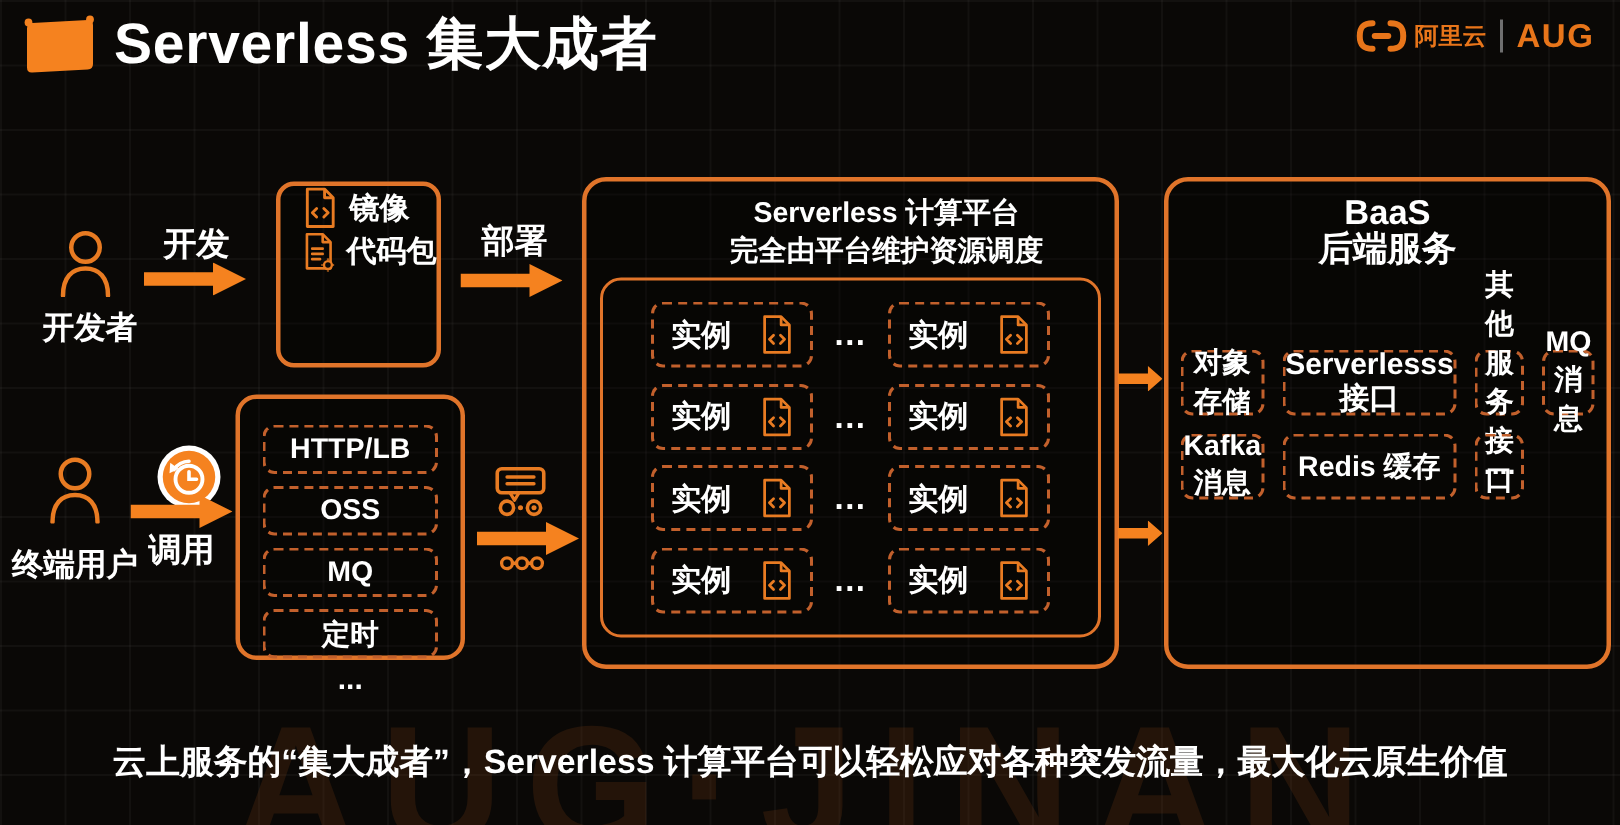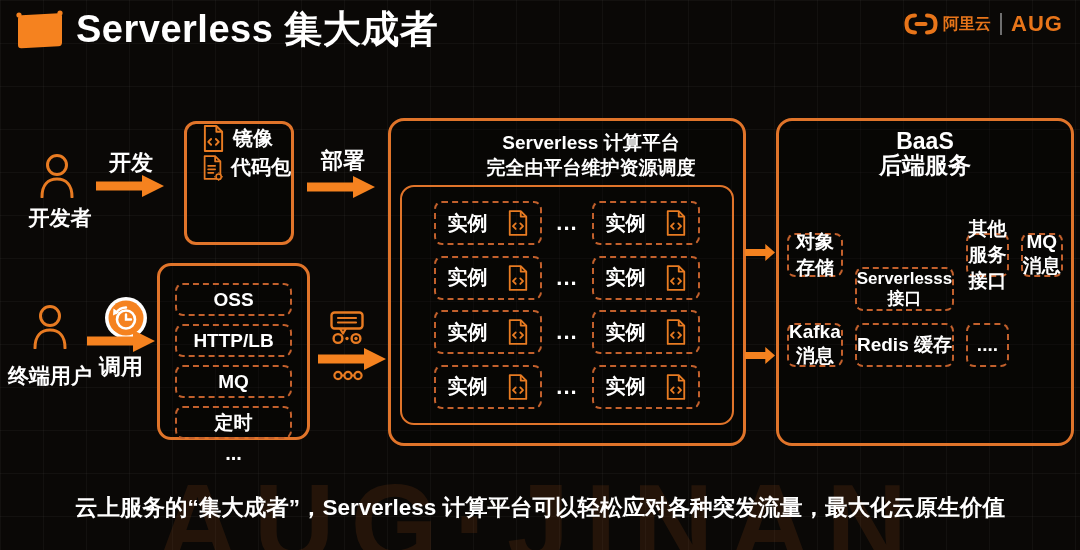--- a/index.html
+++ b/index.html
@@ -62,21 +62,21 @@
   .trigger-item{height:29px;min-height:29px;font-size:19px;}
   .trigger-more{color:#fff;text-align:center;font-size:20px;font-weight:800;line-height:12px;}
 
   
   .baas{left:776px;top:118px;width:292px;height:322px;border-radius:16px;}
   .baas-hd{position:absolute;left:0;right:0;top:8px;text-align:center;color:#fff;
     font-size:23px;font-weight:800;line-height:24px;}
   .baas-grid{position:absolute;left:8px;right:8px;top:112px;
     display:grid;grid-template-columns:1fr 1fr 1fr 1fr;column-gap:17px;row-gap:10px;gap:12px;}
   .baas-item{height:40px;font-size:19px;text-align:center;}
-  .two-line{white-space:pre-line;font-size:17px;line-height:1.15;margin-top:34px;}
+  .two-line{white-space:pre-line;font-size:20px;line-height:1.15;}
 
   
   .caption{left:0;right:0;top:492px;text-align:center;color:#fff;font-size:22.5px;font-weight:600;z-index:3;white-space:nowrap;}
   .watermark{left:0;right:0;bottom:-38px;text-align:center;color:#8a4516;opacity:0.20;
     font-size:112px;font-weight:800;letter-spacing:16px;white-space:nowrap;z-index:1;}
 </style>
 </head>
 <body>
 
 <svg width="0" height="0" style="position:absolute">
@@ -258,22 +258,22 @@
 
   <svg class="abs" style="left:104px;top:296px;" width="44" height="44">
       <use href="#i-clock"></use>
     </svg>
   <svg class="abs" style="left:87px;top:330px;" width="68" height="22">
       <use href="#i-arrow"></use>
     </svg>
   <div class="abs lbl" style="left:88px;top:352px;width:66px;font-size:22px;">调用</div>
 
   <div class="abs obox triggers">
+    <div class="dashed-item trigger-item">HTTP/LB</div>
     <div class="dashed-item trigger-item">OSS</div>
-    <div class="dashed-item trigger-item">HTTP/LB</div>
     <div class="dashed-item trigger-item">MQ</div>
     <div class="dashed-item trigger-item">定时</div>
     <div class="trigger-more">...</div>
   </div>
 
   <svg class="abs" style="left:329px;top:310px;" width="36" height="35">
       <use href="#i-msgcart"></use>
     </svg>
   <svg class="abs" style="left:318px;top:348px;" width="68" height="22">
       <use href="#i-arrow"></use>

